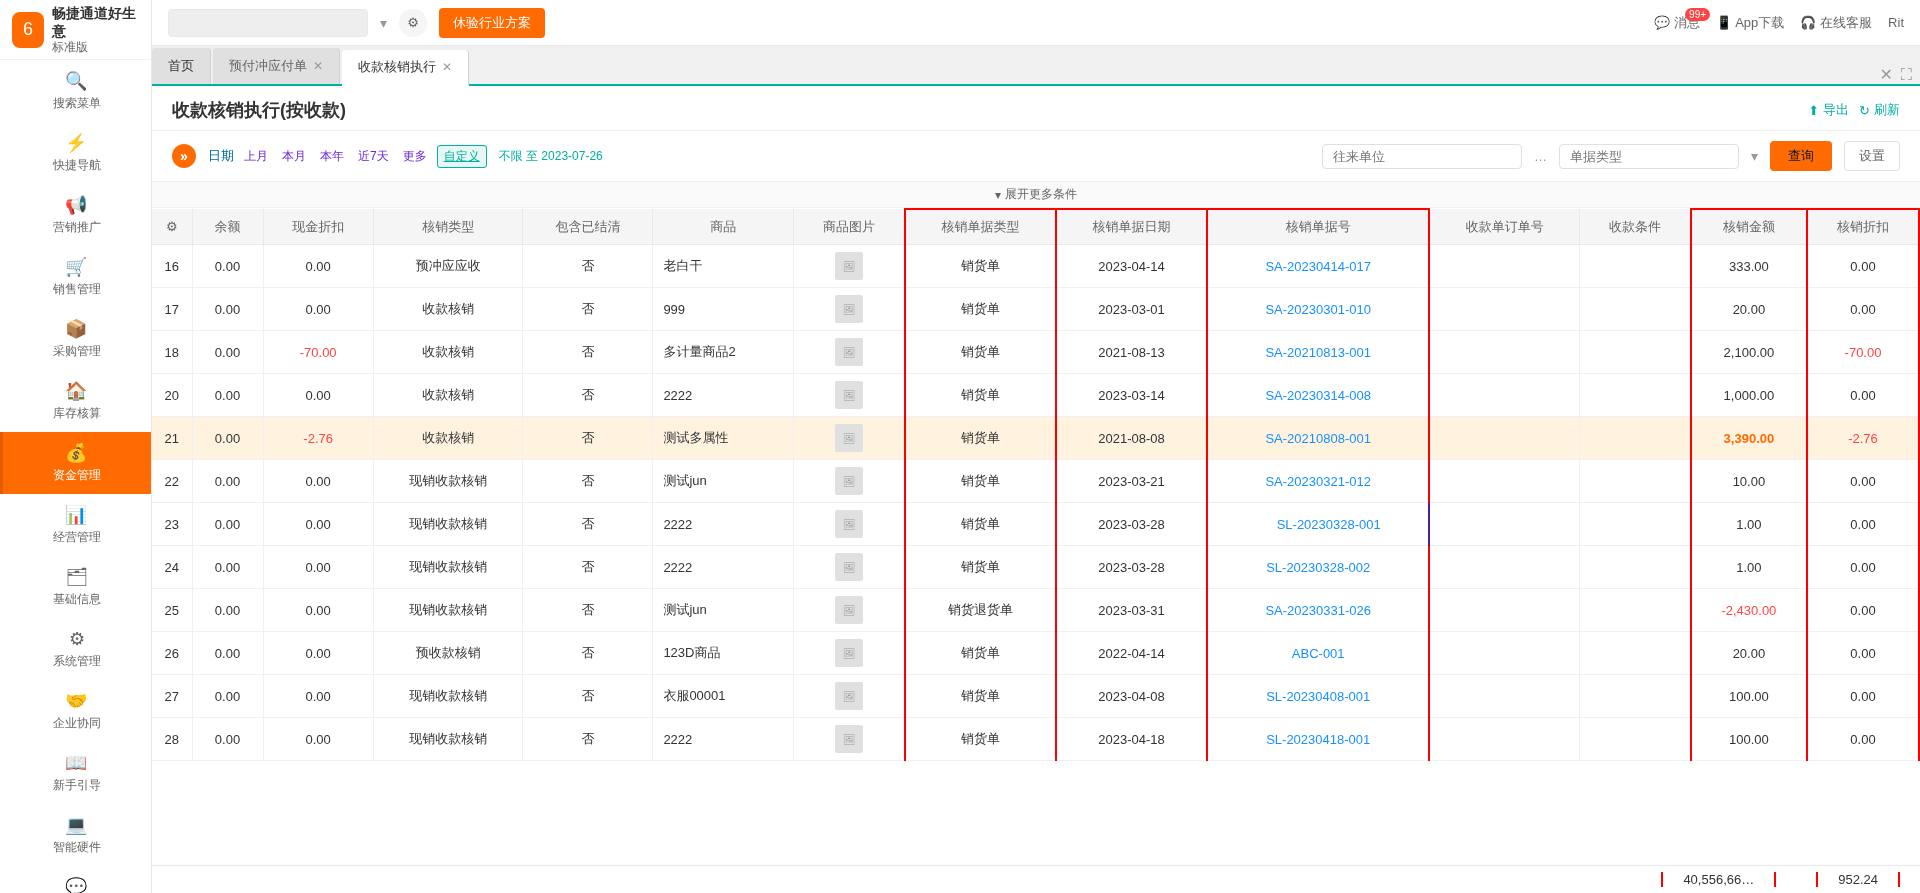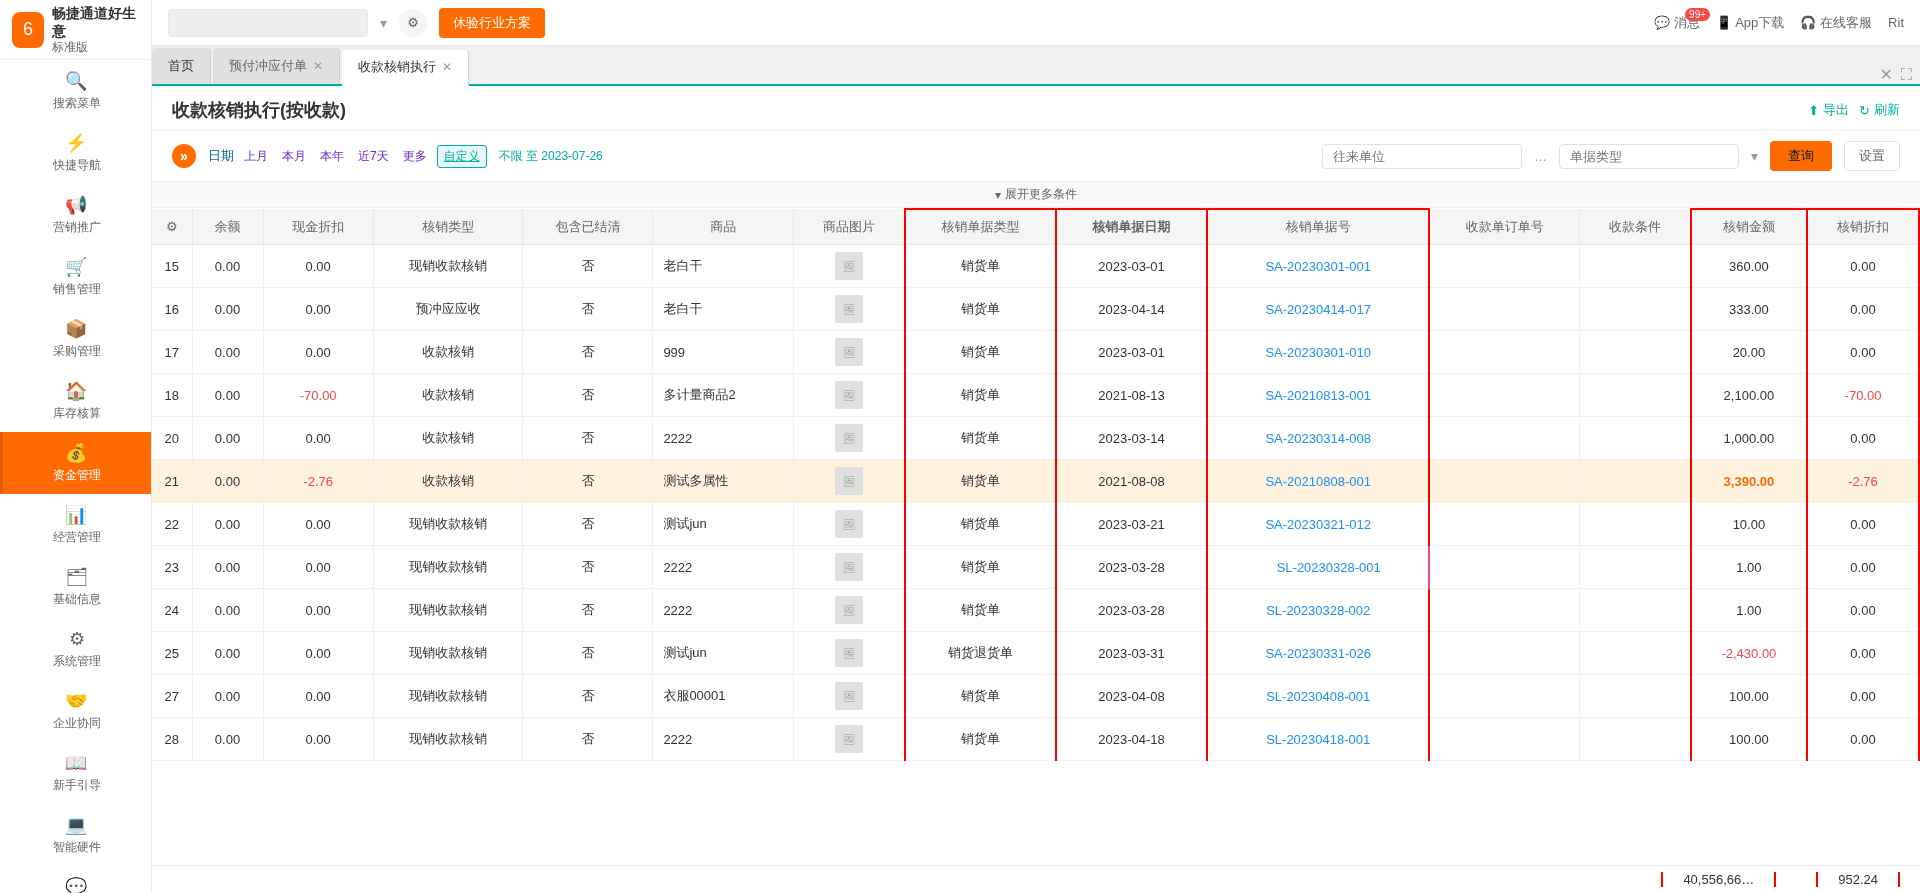--- a/index.html
+++ b/index.html
@@ -247,45 +247,29 @@
         <thead>
           <tr>
             <th style="width:40px;">⚙</th>
             <th>余额</th>
             <th>现金折扣</th>
             <th>核销类型</th>
             <th>包含已结清</th>
             <th>商品</th>
             <th>商品图片</th>
             <th style="border-left:2px solid red; border-right:2px solid red; border-top:2px solid red;">核销单据类型</th>
-            <th style="border-left:2px solid #3b82f6; border-right:2px solid red; border-top:2px solid red;font-weight:bold;">核销单据日期</th>
+            <th style="border-left:2px solid #3b82f6; border-right:2px solid red; border-top:2px solid red;">核销单据日期</th>
             <th style="border-left:2px solid red; border-right:2px solid red; border-top:2px solid red;">核销单据号</th>
             <th>收款单订单号</th>
             <th>收款条件</th>
             <th style="border-left:2px solid red; border-right:2px solid red; border-top:2px solid red;">核销金额</th>
             <th style="border-left:2px solid red; border-right:2px solid red; border-top:2px solid red;">核销折扣</th>
           </tr>
         </thead>
         <tbody id="table-body">
-        <tr>
-      <td>15</td>
-      <td>0.00</td>
-      <td style="">0.00</td>
-      <td>现销收款核销</td>
-      <td>否</td>
-      <td style="text-align:left;">老白干</td>
-      <td><div style="width:28px;height:28px;background:#e0e0e0;border-radius:2px;display:inline-flex;align-items:center;justify-content:center;font-size:10px;color:#999;margin:auto;">🖼</div></td>
-      <td style="border-left:2px solid red; border-right:2px solid red;">销货单</td>
-      <td style="border-left:2px solid red; border-right:2px solid red;">2023-03-01</td>
-      <td style="border-left:2px solid red; border-right:2px solid red; color:#1890ff; cursor:pointer;">SA-20230301-001</td>
-      <td></td>
-      <td></td>
-      <td style="border-left:2px solid red; border-right:2px solid red; ">360.00</td>
-      <td style="border-left:2px solid red; border-right:2px solid red; ">0.00</td>
-    </tr>
             <tr>
       <td>16</td>
       <td>0.00</td>
       <td style="">0.00</td>
       <td>预冲应应收</td>
       <td>否</td>
       <td style="text-align:left;">老白干</td>
       <td><div style="width:28px;height:28px;background:#e0e0e0;border-radius:2px;display:inline-flex;align-items:center;justify-content:center;font-size:10px;color:#999;margin:auto;">🖼</div></td>
       <td style="border-left:2px solid red; border-right:2px solid red;">销货单</td>
       <td style="border-left:2px solid red; border-right:2px solid red;">2023-04-14</td>
@@ -378,21 +362,21 @@
             <tr>
       <td>23</td>
       <td>0.00</td>
       <td style="">0.00</td>
       <td>现销收款核销</td>
       <td>否</td>
       <td style="text-align:left;">2222</td>
       <td><div style="width:28px;height:28px;background:#e0e0e0;border-radius:2px;display:inline-flex;align-items:center;justify-content:center;font-size:10px;color:#999;margin:auto;">🖼</div></td>
       <td style="border-left:2px solid red; border-right:2px solid red;">销货单</td>
       <td style="border-left:2px solid red; border-right:2px solid red;">2023-03-28</td>
-      <td style="border-left:2px solid red; border-right:2px solid #ec4899; color:#1890ff; cursor:pointer;padding-left:31px;">SL-20230328-001</td>
+      <td style="border-left:2px solid red; border-right:2px solid #4c1d95; color:#1890ff; cursor:pointer;padding-left:31px;">SL-20230328-001</td>
       <td></td>
       <td></td>
       <td style="border-left:2px solid red; border-right:2px solid red; ">1.00</td>
       <td style="border-left:2px solid red; border-right:2px solid red; ">0.00</td>
     </tr>
             <tr>
       <td>24</td>
       <td>0.00</td>
       <td style="">0.00</td>
       <td>现销收款核销</td>
@@ -414,20 +398,36 @@
       <td>现销收款核销</td>
       <td>否</td>
       <td style="text-align:left;">测试jun</td>
       <td><div style="width:28px;height:28px;background:#e0e0e0;border-radius:2px;display:inline-flex;align-items:center;justify-content:center;font-size:10px;color:#999;margin:auto;">🖼</div></td>
       <td style="border-left:2px solid red; border-right:2px solid red;">销货退货单</td>
       <td style="border-left:2px solid red; border-right:2px solid red;">2023-03-31</td>
       <td style="border-left:2px solid red; border-right:2px solid red; color:#1890ff; cursor:pointer;">SA-20230331-026</td>
       <td></td>
       <td></td>
       <td style="border-left:2px solid red; border-right:2px solid red; color:#ff4444;">-2,430.00</td>
+      <td style="border-left:2px solid red; border-right:2px solid red; ">0.00</td>
+    </tr>
+            <tr>
+      <td>26</td>
+      <td>0.00</td>
+      <td style="">0.00</td>
+      <td>预收款核销</td>
+      <td>否</td>
+      <td style="text-align:left;">123D商品</td>
+      <td><div style="width:28px;height:28px;background:#e0e0e0;border-radius:2px;display:inline-flex;align-items:center;justify-content:center;font-size:10px;color:#999;margin:auto;">🖼</div></td>
+      <td style="border-left:2px solid red; border-right:2px solid red;">销货单</td>
+      <td style="border-left:2px solid red; border-right:2px solid red;">2022-04-14</td>
+      <td style="border-left:2px solid red; border-right:2px solid red; color:#1890ff; cursor:pointer;">ABC-001</td>
+      <td></td>
+      <td></td>
+      <td style="border-left:2px solid red; border-right:2px solid red; ">20.00</td>
       <td style="border-left:2px solid red; border-right:2px solid red; ">0.00</td>
     </tr>
             <tr>
       <td>27</td>
       <td>0.00</td>
       <td style="">0.00</td>
       <td>现销收款核销</td>
       <td>否</td>
       <td style="text-align:left;">衣服00001</td>
       <td><div style="width:28px;height:28px;background:#e0e0e0;border-radius:2px;display:inline-flex;align-items:center;justify-content:center;font-size:10px;color:#999;margin:auto;">🖼</div></td>

